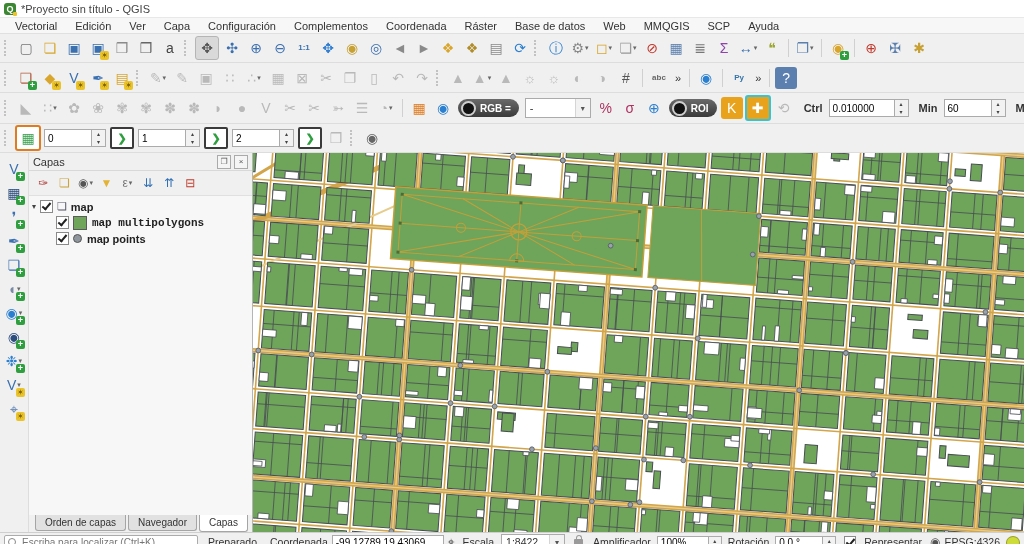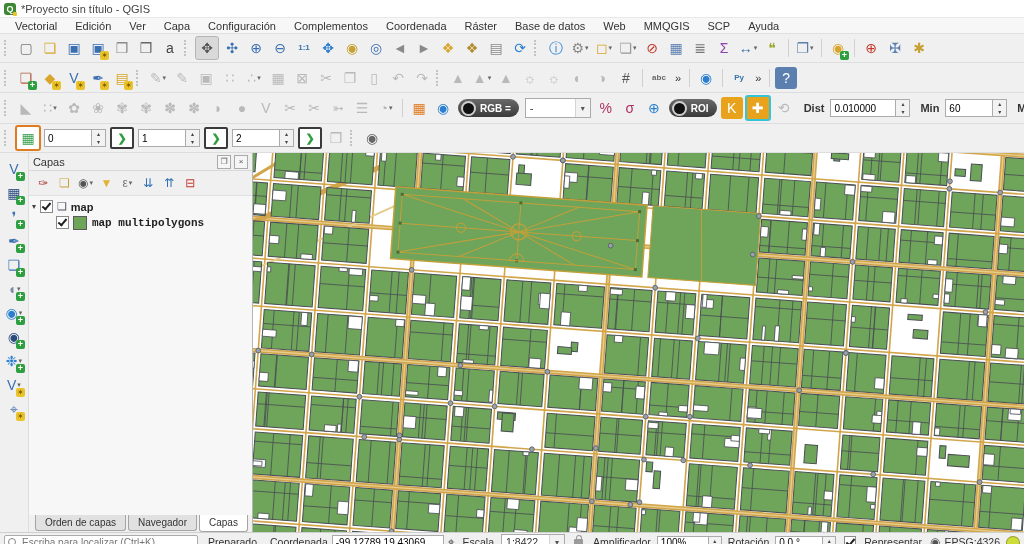--- a/index.html
+++ b/index.html
@@ -430,21 +430,21 @@
     </div>
     <div class="tbtn" style="background: rgb(232, 162, 28); border-radius: 3px;">
       <span class="g" style="color: rgb(255, 255, 255);">K</span>
     </div>
     <div class="tbtn" style="background: rgb(232, 162, 28); border-radius: 3px; border: 2px solid rgb(53, 196, 215);">
       <span class="g" style="color: rgb(255, 255, 255);">✚</span>
     </div>
     <div class="tbtn">
       <span class="g" style="color: rgb(185, 185, 185);">⟲</span>
     </div>
-    <span class="tlabel">Dist</span>
+    <span class="tlabel">Ctrl</span>
     <div class="spinbox">
       <input class="spinput" value="0.010000" style="width: 58px;">
       <div class="spar">
         <span>▴</span>
         <span>▾</span>
       </div>
     </div>
     <span class="tlabel">Min</span>
     <div class="spinbox">
       <input class="spinput" value="60" style="width: 40px;">
@@ -591,20 +591,25 @@
         <div class="trow">
           <span class="texp">▾</span>
           <span class="cb on"></span>
           <span class="gicon">❏</span>
           <span class="tlab">map</span>
         </div>
         <div class="trow" style="padding-left: 26px; font-family: Liberation Mono, monospace;">
           <span class="cb on"></span>
           <span class="sym fill" style="background: rgb(111, 164, 91);"></span>
           <span class="tlab">map multipolygons</span>
+        </div>
+        <div class="trow" style="padding-left: 26px;">
+          <span class="cb on"></span>
+          <span class="sym point" style="background: rgb(143, 150, 158);"></span>
+          <span class="tlab">map points</span>
         </div>
       </div>
     <div class="tabs" id="paneltabs">
         <div class="tab">Orden de capas</div>
         <div class="tab">Navegador</div>
         <div class="tab active">Capas</div>
       </div>
   </div>
 
   <div class="map-wrap">

